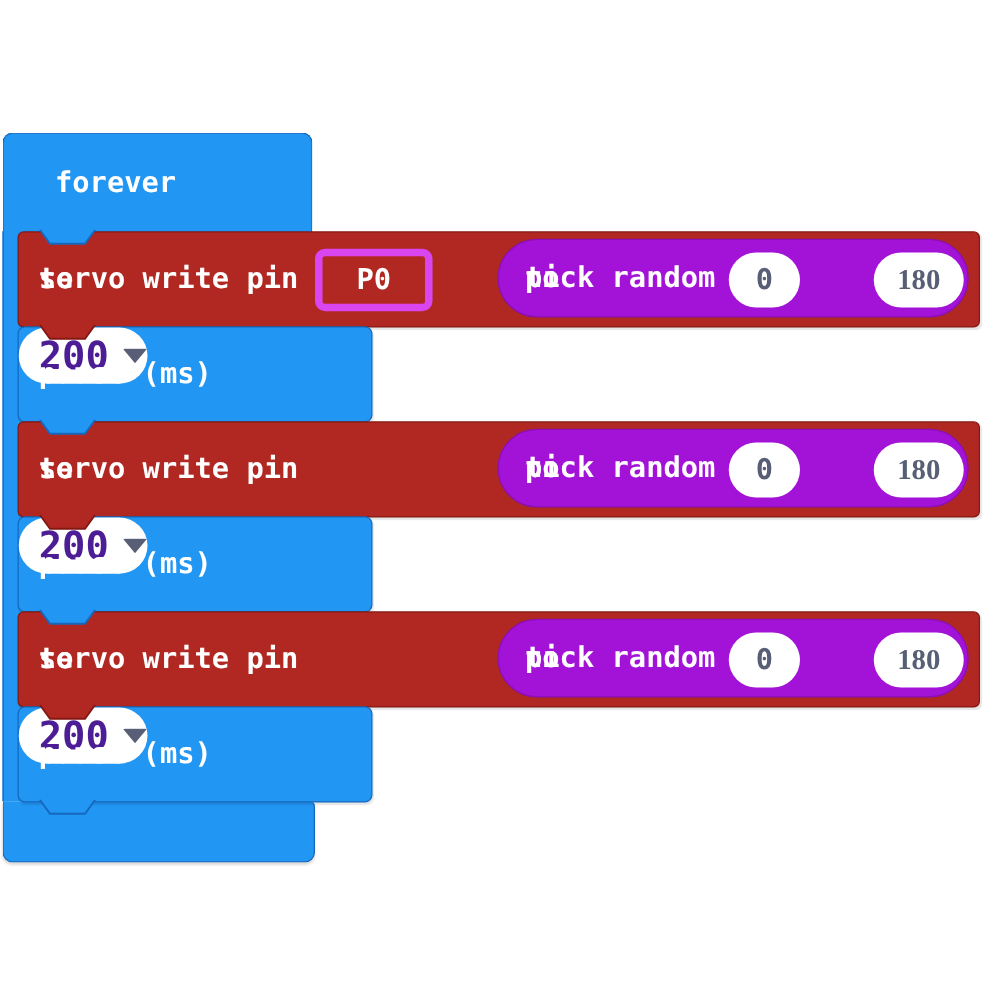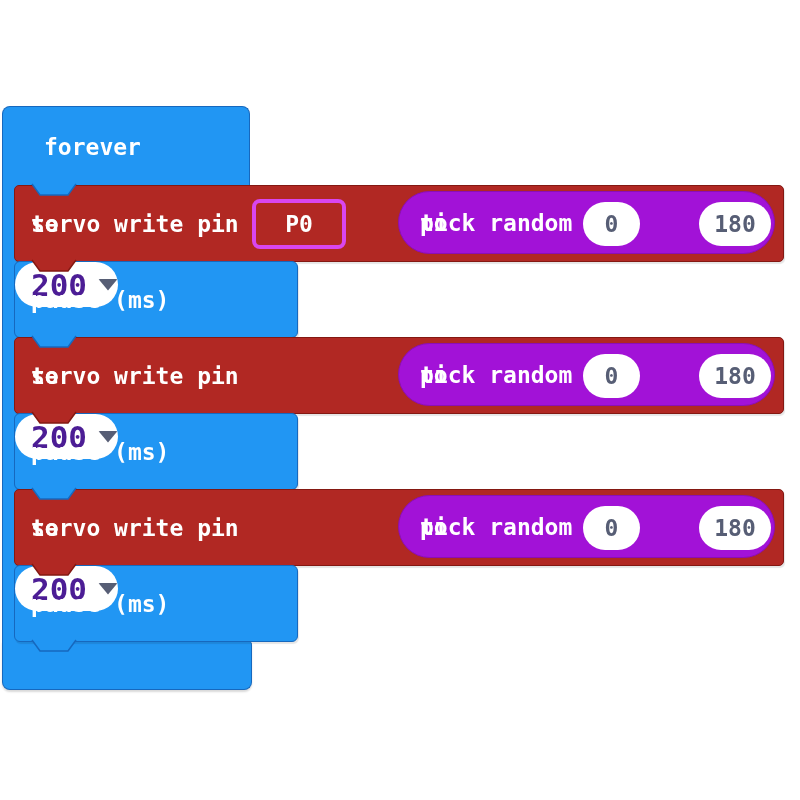--- a/index.html
+++ b/index.html
@@ -42,40 +42,40 @@
     border-radius:6px;box-shadow:1px 2px 1px rgba(0,0,0,0.10);
   }
   .row1{top:185px;} .row2{top:261px;} .row3{top:337px;}
   .row4{top:413px;} .row5{top:489px;} .row6{top:565px;}
 
   .stack .block-label{left:16px;}
 
   
   .pin-field{
     left:237px;top:13px;width:94px;height:50px;
-    border:4px solid #d946ef;border-radius:8px;
+    border:6px solid #d946ef;border-radius:8px;
     display:flex;align-items:center;justify-content:center;
     color:#ffffff;font-size:23px;
   }
   .to-label{left:340px;}
 
   
   .math-pill{
     left:383px;top:5px;width:377px;height:63px;
     background:#A212D7;border:1.5px solid #8A0FB5;border-radius:33px;
   }
   .math-pill .block-label{left:21px;}
   .math-to{left:251px;}
   .num-field{
     position:absolute;top:10px;height:44px;background:#ffffff;border-radius:22px;
     display:flex;align-items:center;justify-content:center;
     color:#575E75;font-size:23px;
   }
   .num-min{left:184px;width:57px;}
-  .num-max{left:300px;width:72px;}
+  .num-max{left:300px;width:72px;font-family:Liberation Serif, serif;}
 
   
   .dd-pill{
     left:168px;top:16px;width:103px;height:45px;background:#ffffff;border-radius:23px;
     display:flex;align-items:center;justify-content:flex-end;gap:11px;
     color:#4c1d95;font-size:31px;
   }
   .dd-arrow{
     width:20px;height:12px;background:#575E75;
     clip-path:polygon(0 0,100% 0,50% 100%);border-radius:2px;

